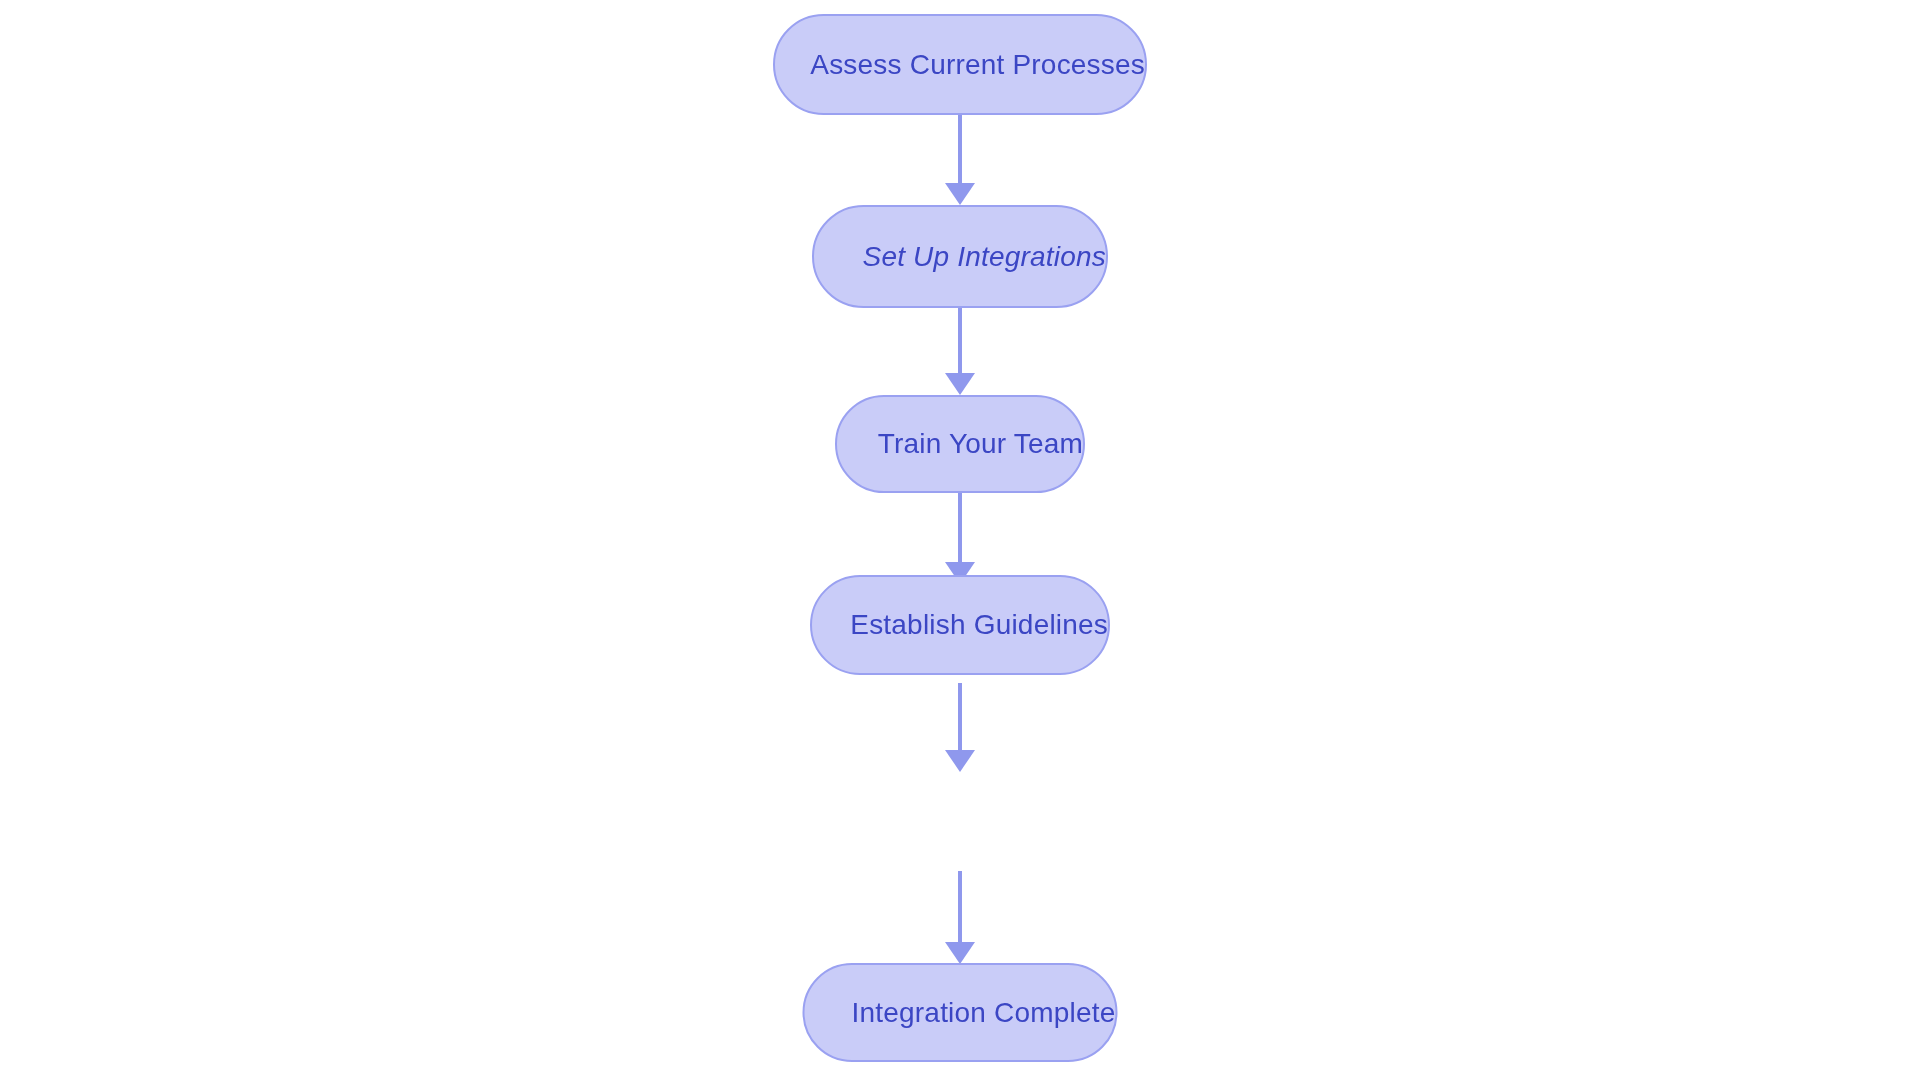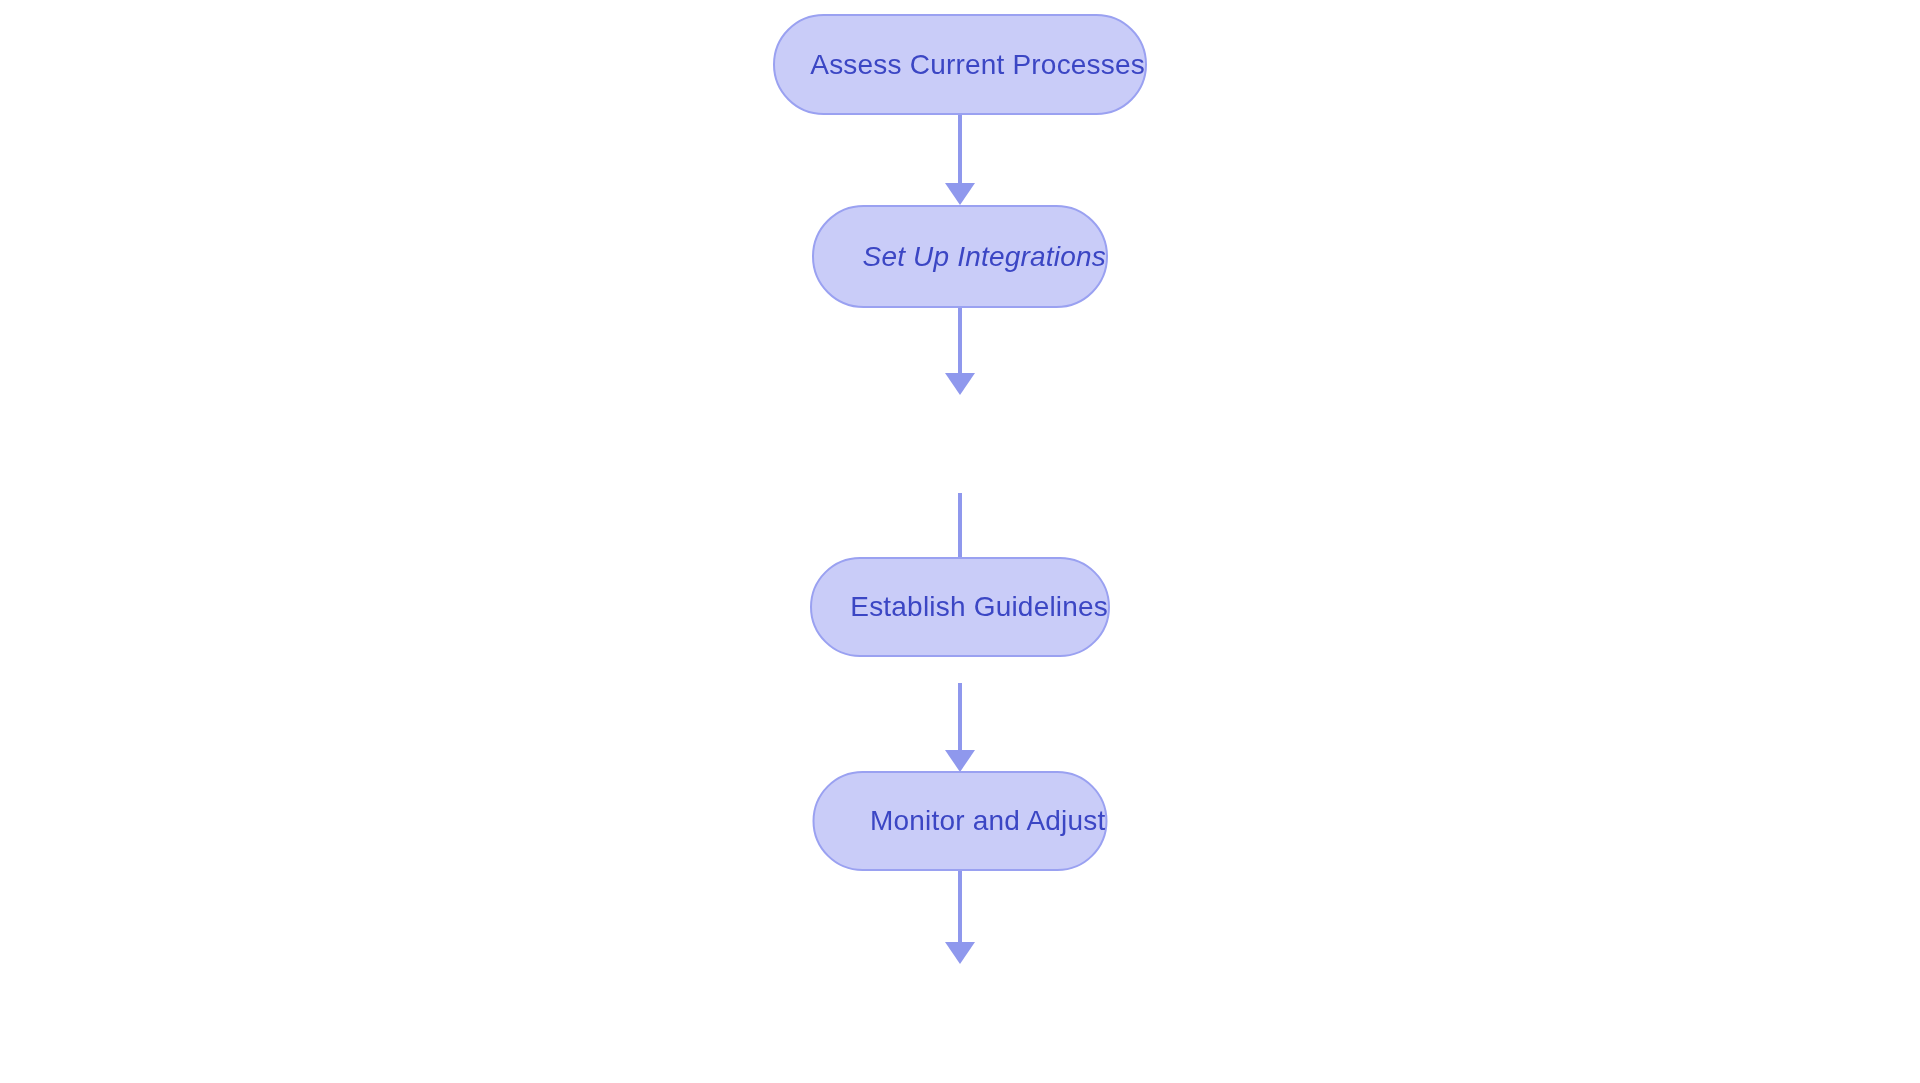--- a/index.html
+++ b/index.html
@@ -81,38 +81,41 @@
 
   <div class="node" style="top:205px; width:296px; height:103px;font-style:italic;">
     <span class="node-label">Set Up Integrations</span>
   </div>
 
   <div class="edge" style="top:308px; height:87px;">
     <div class="arrow-line"></div>
     <div class="arrowhead"></div>
   </div>
 
+  <div class="node" style="top:395px; width:250px; height:98px;">
+    <span class="node-label">Train Your Team</span>
+  </div>
 
   <div class="edge" style="top:493px; height:91px;">
     <div class="arrow-line"></div>
     <div class="arrowhead"></div>
   </div>
 
-  <div class="node" style="top:557px; width:300px; height:100px;">
+  <div class="node" style="top:575px; width:300px; height:100px;">
     <span class="node-label">Establish Guidelines</span>
   </div>
 
   <div class="edge" style="top:683px; height:89px;">
     <div class="arrow-line"></div>
     <div class="arrowhead"></div>
   </div>
 
-  <div class="node" style="top:771px; width:295px; height:100px;">
-    <span class="node-label">Monitor and Adjust</span>
-  </div>
 
   <div class="edge" style="top:871px; height:93px;">
     <div class="arrow-line"></div>
     <div class="arrowhead"></div>
   </div>
 
+  <div class="node" style="top:963px; width:315px; height:99px;">
+    <span class="node-label">Integration Complete</span>
+  </div>
 
 </div>
 
 </body></html>

